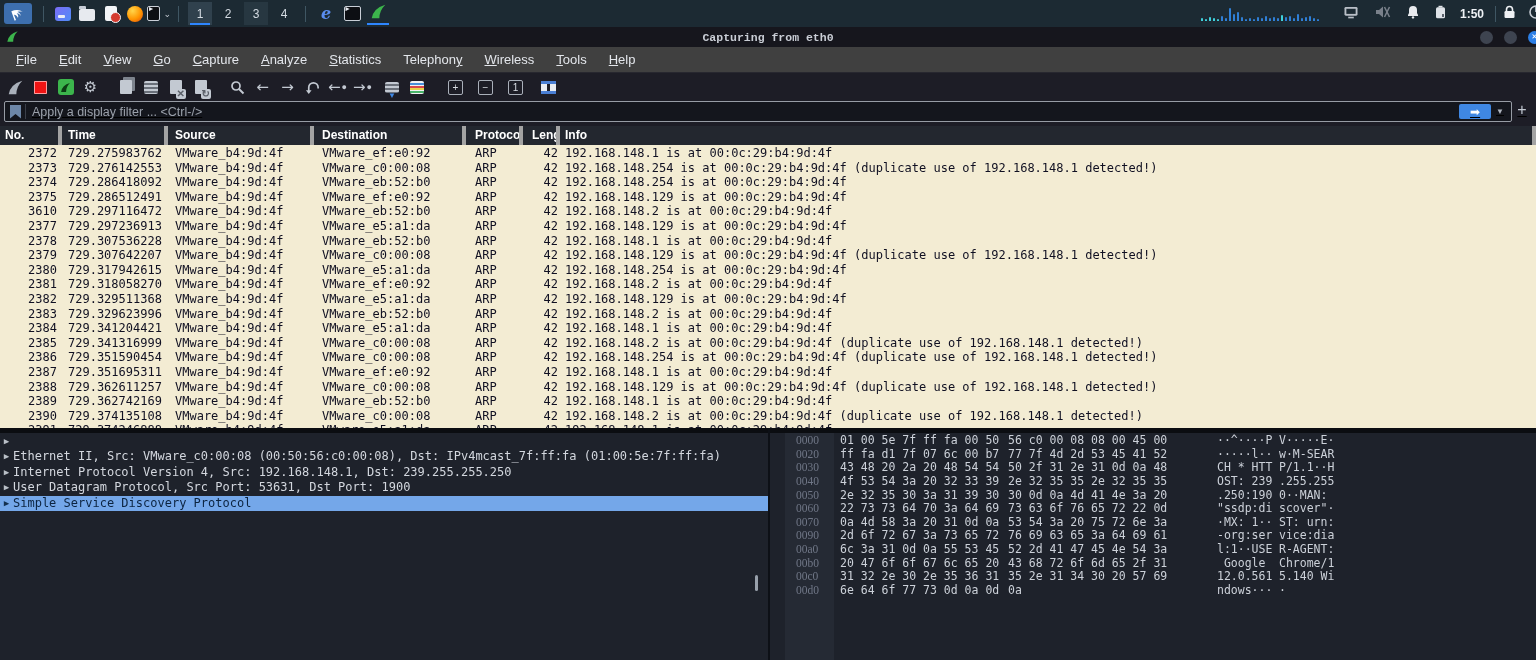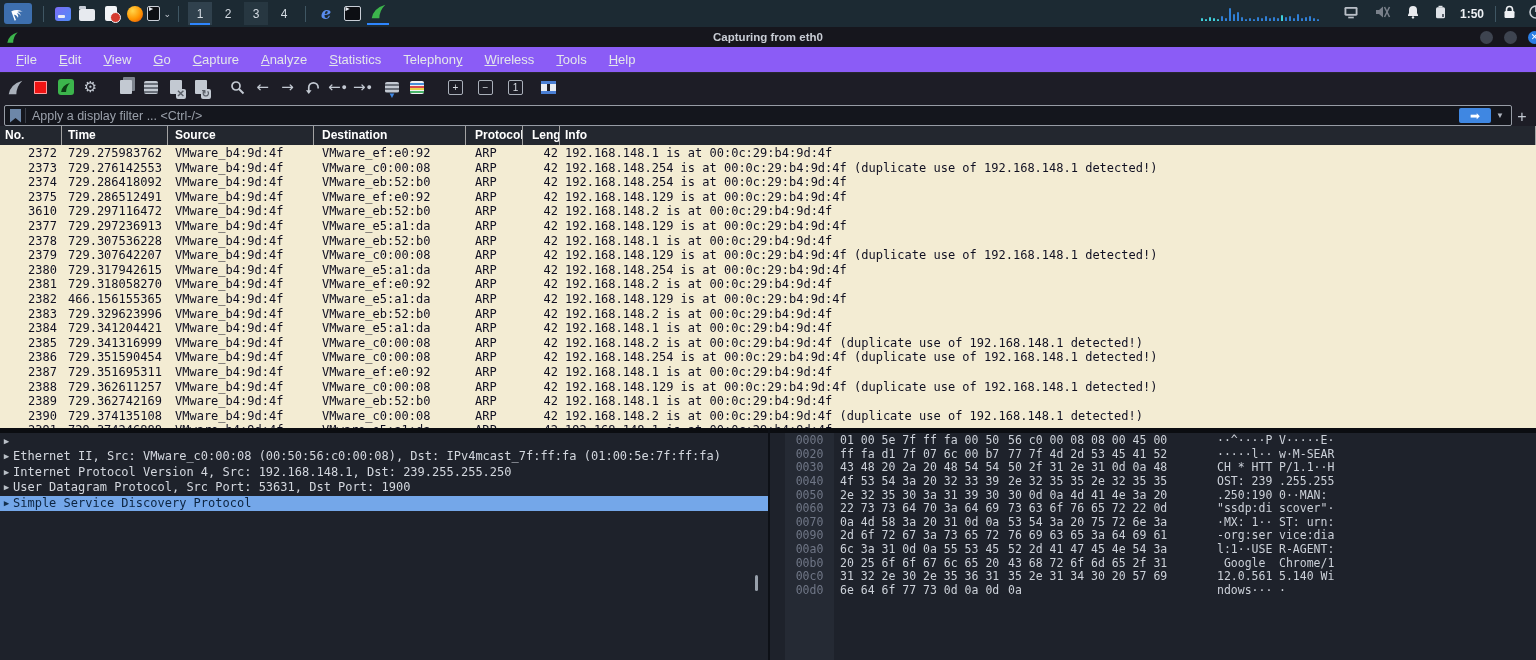--- a/index.html
+++ b/index.html
@@ -26,57 +26,57 @@
   .ws.active{background:#30414d;}
   .ws.active:after{content:"";position:absolute;left:2px;right:2px;bottom:0;height:2px;background:#2e86ff;}
   .runapp{width:26px;height:23px;display:flex;align-items:center;justify-content:center;position:relative;flex:none;}
   .runapp.active:after{content:"";position:absolute;left:2px;right:2px;bottom:0;height:2px;background:#2e86ff;}
   .tb-right{margin-left:auto;display:flex;align-items:center;}
   .netgraph{display:flex;align-items:flex-end;gap:2px;height:15px;margin-right:24px;}
   .netgraph i{display:block;width:2px;border-radius:1px 1px 0 0;}
   .tray{display:flex;align-items:center;gap:15px;}
   .clock{color:#eef1f5;font-size:12px;font-weight:bold;margin:0 4px;}
   
-  .titlebar{position:absolute;top:27px;left:0;right:0;height:20px;background:#16161d;display:flex;align-items:center;}
+  .titlebar{position:absolute;top:27px;left:0;right:0;height:20px;background:#16161d;display:flex;align-items:center;font-family:Liberation Mono, monospace;}
   .tt-icon{position:absolute;left:6px;top:3px;}
   .tt-title{width:100%;text-align:center;color:#c9cdd5;font-size:11.5px;font-weight:bold;}
   .winctl{position:absolute;right:-5px;top:4px;display:flex;gap:11px;}
   .wc{width:13px;height:13px;border-radius:50%;background:#3e4450;flex:none;display:flex;align-items:center;justify-content:center;}
   .wc.close{background:#2c7fe6;color:#fff;font-size:9px;line-height:1;}
   
-  .menubar{position:absolute;top:47px;left:0;right:0;height:25px;background:#8b5cf6;display:flex;align-items:center;padding-left:5px;}
+  .menubar{position:absolute;top:47px;left:0;right:0;height:25px;background:#404040;display:flex;align-items:center;padding-left:5px;}
   .menu-item{padding:0 11px;color:#e3e6eb;font-size:13px;line-height:25px;}
   .menu-item u{text-decoration:underline;}
   
   .toolbar{position:absolute;top:72px;left:0;right:0;height:29px;background:#1d1d26;border-top:1px solid #27272f;display:flex;align-items:center;padding-left:3px;box-sizing:border-box;}
   .tbtn{width:25px;height:25px;display:flex;align-items:center;justify-content:center;flex:none;position:relative;}
   .tbtn .g{color:#c3c9d2;font-size:15px;line-height:1;font-family:"DejaVu Sans",sans-serif;}
   .tb-stop{width:13px;height:13px;background:#f01414;box-shadow:inset 0 0 0 1px #ff9d9d;border-radius:1px;}
   .tb-restart{width:16px;height:16px;border-radius:3px;background:#3cb54c;display:flex;align-items:center;justify-content:center;}
   .tb-doc{width:12px;height:14px;background:#c3c9d2;border-radius:1px;display:block;}
   .tb-doc2{box-shadow:3px -3px 0 0 #7d838d;}
   .ov{position:absolute;right:2px;bottom:1px;font-size:10px;font-weight:bold;color:#5a5f68;background:#c3c9d2;border-radius:2px;line-height:1;padding:0 1px;}
   .dotg{color:#c3c9d2;font-size:9px;margin-left:1px;}
   .tb-list{width:14px;height:11px;border-radius:2px;background:repeating-linear-gradient(#c3c9d2 0 2px,#6a707a 2px 4px);display:block;}
   .tb-caret{position:absolute;bottom:0;left:9px;font-size:8px;color:#3f87e2;}
   .tb-color{width:14px;height:13px;border-radius:2px;display:block;background:linear-gradient(#f2f2f2 0 2px,#4a90d9 2px 4px,#f2f2f2 4px 5px,#d94a4a 5px 7px,#e8d44a 7px 9px,#f2f2f2 9px 10px,#4ab56a 10px 12px,#f2f2f2 12px 13px);}
   .tb-sq{width:13px;height:13px;border:1px solid #aab0ba;border-radius:2px;color:#d8dce2;font-size:10px;display:flex;align-items:center;justify-content:center;}
   .tb-cols{width:15px;height:13px;display:block;background:linear-gradient(90deg,#e8ecf2 0 6px,#1d1d26 6px 9px,#e8ecf2 9px 15px);box-shadow:0 -3px 0 0 #4a7fd4 inset;border-top:3px solid #4a7fd4;box-sizing:border-box;}
   
-  .filterbar{position:absolute;top:101px;left:0;right:0;height:25px;background:#1d1d26;display:flex;align-items:flex-end;padding:0 4px;box-sizing:border-box;}
+  .filterbar{position:absolute;top:101px;left:0;right:0;height:25px;background:#1d1d26;display:flex;align-items:flex-start;padding:0 4px;box-sizing:border-box;text-decoration:underline;}
   .filter-input{flex:1;height:19px;border:1px solid #979ca5;border-radius:2px;background:#14161d;display:flex;align-items:center;padding:0 3px;}
   .bookmark{width:11px;height:14px;background:#6d87a8;clip-path:polygon(0 0,100% 0,100% 100%,50% 68%,0 100%);margin:0 4px 0 2px;flex:none;}
   .f-sep{width:1px;height:15px;background:#3a3f49;margin-right:6px;flex:none;}
   .f-placeholder{color:#9aa0aa;font-size:12.5px;flex:1;}
   .f-apply{width:32px;height:15px;border-radius:2px;background:#3f87e2;color:#fff;display:flex;align-items:center;justify-content:center;font-size:12px;flex:none;}
   .f-caret{color:#aeb4bd;font-size:8px;margin:0 4px 0 5px;flex:none;}
   .plus-btn{width:20px;text-align:center;color:#c3c9d2;font-size:16px;flex:none;}
   
   .pkt-header{position:absolute;top:126px;left:0;right:0;height:19px;background:#23272f;display:grid;grid-template-columns:62px 106px 146px 152px 57px 37px 1fr;color:#fff;font-size:12px;font-weight:bold;}
-  .hcell{line-height:19px;border-right:1px solid #a3a3a3;overflow:hidden;white-space:nowrap;}
+  .hcell{line-height:19px;border-right:4px solid #a3a3a3;overflow:hidden;white-space:nowrap;}
   .pkt-list{position:absolute;top:145px;left:0;right:0;height:283px;background:#f3ecd3;overflow:hidden;padding-top:1px;box-sizing:border-box;
     font-family:"DejaVu Sans Mono",monospace;font-size:12px;color:#101022;}
   .pkt-row{display:grid;grid-template-columns:62px 106px 146px 152px 57px 37px 1fr;height:14.6px;line-height:14.6px;white-space:nowrap;}
   .c0{text-align:right;padding-right:5px;}
   .c1{padding-left:6px;}
   .c2{padding-left:7px;}
   .c3{padding-left:8px;}
   .c4{padding-left:9px;}
   .c5{text-align:right;padding-right:2px;}
   .c6{padding-left:5px;white-space:pre;}
@@ -89,21 +89,21 @@
   .det-row{height:15.4px;line-height:15.4px;font-family:"DejaVu Sans Mono",monospace;font-size:12px;color:#d3d7de;white-space:pre;display:flex;}
   .det-arrow{width:13px;text-align:center;color:#b9bfc7;font-size:9px;flex:none;}
   .det-row.selected{background:#74a7e9;color:#0c2440;}
   .det-row.selected .det-arrow{color:#14314f;}
   .det-thumb{position:absolute;right:10px;top:142px;width:3px;height:16px;background:#98a0ab;border-radius:2px;}
   .vdiv{position:absolute;left:768px;width:2px;top:0;bottom:0;background:#0d1016;}
   .hexpane{position:absolute;left:770px;right:0;top:5px;bottom:0;}
   .hex-gutter{position:absolute;left:15px;width:49px;top:0;bottom:0;background:#252a34;}
   .hex-rows{position:relative;padding-top:1px;}
   .hex-row{position:relative;height:13.65px;line-height:13.65px;font-family:"DejaVu Sans Mono",monospace;font-size:11.5px;white-space:pre;}
-  .hx-off{position:absolute;left:17px;width:45px;text-align:center;color:#707787;}
+  .hx-off{position:absolute;left:26px;width:45px;text-align:left;color:#707787;font-family:Liberation Serif, serif;}
   .hx-1{position:absolute;left:70px;color:#ccd1d9;}
   .hx-2{position:absolute;left:238px;color:#ccd1d9;}
   .hx-a1{position:absolute;left:447px;color:#ccd1d9;}
   .hx-a2{position:absolute;left:509px;color:#ccd1d9;}
 </style>
 </head>
 <body>
 
 <div class="screen">
 
@@ -439,21 +439,21 @@
         <div class="c0">2381</div>
         <div class="c1">729.318058270</div>
         <div class="c2">VMware_b4:9d:4f</div>
         <div class="c3">VMware_ef:e0:92</div>
         <div class="c4">ARP</div>
         <div class="c5">42</div>
         <div class="c6">192.168.148.2 is at 00:0c:29:b4:9d:4f</div>
       </div>
       <div class="pkt-row">
         <div class="c0">2382</div>
-        <div class="c1">466.156155365</div>
+        <div class="c1">729.329511368</div>
         <div class="c2">VMware_b4:9d:4f</div>
         <div class="c3">VMware_e5:a1:da</div>
         <div class="c4">ARP</div>
         <div class="c5">42</div>
         <div class="c6">192.168.148.129 is at 00:0c:29:b4:9d:4f</div>
       </div>
       <div class="pkt-row">
         <div class="c0">2383</div>
         <div class="c1">729.329623996</div>
         <div class="c2">VMware_b4:9d:4f</div>
@@ -554,20 +554,20 @@
       <div class="hex-rows">
           <div class="hex-row"><span class="hx-off">0000</span><span class="hx-1">01 00 5e 7f ff fa 00 50</span><span class="hx-2">56 c0 00 08 08 00 45 00</span><span class="hx-a1">··^····P</span><span class="hx-a2">V·····E·</span></div>
           <div class="hex-row"><span class="hx-off">0020</span><span class="hx-1">ff fa d1 7f 07 6c 00 b7</span><span class="hx-2">77 7f 4d 2d 53 45 41 52</span><span class="hx-a1">·····l··</span><span class="hx-a2">w·M-SEAR</span></div>
           <div class="hex-row"><span class="hx-off">0030</span><span class="hx-1">43 48 20 2a 20 48 54 54</span><span class="hx-2">50 2f 31 2e 31 0d 0a 48</span><span class="hx-a1">CH * HTT</span><span class="hx-a2">P/1.1··H</span></div>
           <div class="hex-row"><span class="hx-off">0040</span><span class="hx-1">4f 53 54 3a 20 32 33 39</span><span class="hx-2">2e 32 35 35 2e 32 35 35</span><span class="hx-a1">OST: 239</span><span class="hx-a2">.255.255</span></div>
           <div class="hex-row"><span class="hx-off">0050</span><span class="hx-1">2e 32 35 30 3a 31 39 30</span><span class="hx-2">30 0d 0a 4d 41 4e 3a 20</span><span class="hx-a1">.250:190</span><span class="hx-a2">0··MAN: </span></div>
           <div class="hex-row"><span class="hx-off">0060</span><span class="hx-1">22 73 73 64 70 3a 64 69</span><span class="hx-2">73 63 6f 76 65 72 22 0d</span><span class="hx-a1">"ssdp:di</span><span class="hx-a2">scover"·</span></div>
           <div class="hex-row"><span class="hx-off">0070</span><span class="hx-1">0a 4d 58 3a 20 31 0d 0a</span><span class="hx-2">53 54 3a 20 75 72 6e 3a</span><span class="hx-a1">·MX: 1··</span><span class="hx-a2">ST: urn:</span></div>
           <div class="hex-row"><span class="hx-off">0090</span><span class="hx-1">2d 6f 72 67 3a 73 65 72</span><span class="hx-2">76 69 63 65 3a 64 69 61</span><span class="hx-a1">-org:ser</span><span class="hx-a2">vice:dia</span></div>
           <div class="hex-row"><span class="hx-off">00a0</span><span class="hx-1">6c 3a 31 0d 0a 55 53 45</span><span class="hx-2">52 2d 41 47 45 4e 54 3a</span><span class="hx-a1">l:1··USE</span><span class="hx-a2">R-AGENT:</span></div>
-          <div class="hex-row"><span class="hx-off">00b0</span><span class="hx-1">20 25 6f 6f 67 6c 65 20</span><span class="hx-2">43 68 72 6f 6d 65 2f 31</span><span class="hx-a1"> Google </span><span class="hx-a2">Chrome/1</span></div>
+          <div class="hex-row"><span class="hx-off">00b0</span><span class="hx-1">20 47 6f 6f 67 6c 65 20</span><span class="hx-2">43 68 72 6f 6d 65 2f 31</span><span class="hx-a1"> Google </span><span class="hx-a2">Chrome/1</span></div>
           <div class="hex-row"><span class="hx-off">00c0</span><span class="hx-1">31 32 2e 30 2e 35 36 31</span><span class="hx-2">35 2e 31 34 30 20 57 69</span><span class="hx-a1">12.0.561</span><span class="hx-a2">5.140 Wi</span></div>
           <div class="hex-row"><span class="hx-off">00d0</span><span class="hx-1">6e 64 6f 77 73 0d 0a 0d</span><span class="hx-2">0a</span><span class="hx-a1">ndows···</span><span class="hx-a2">·</span></div>
         </div>
     </div>
   </div>
 
 </div>
 
 </body></html>

